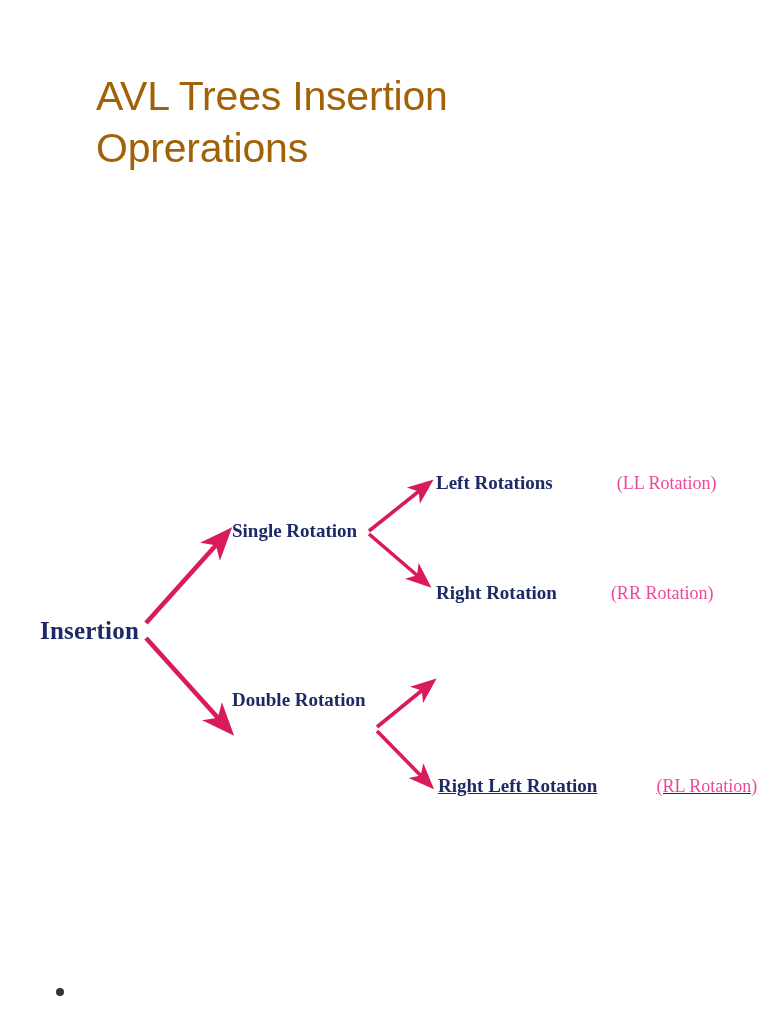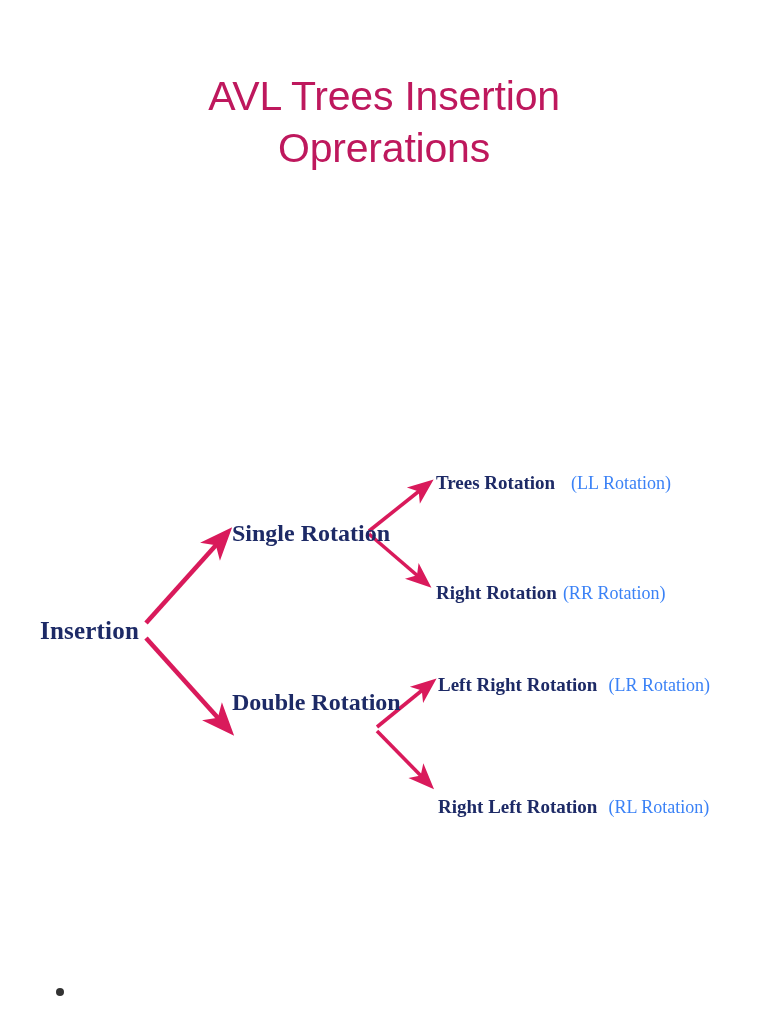--- a/index.html
+++ b/index.html
@@ -14,26 +14,25 @@
     overflow: hidden;
     font-family: "Liberation Sans", sans-serif;
   }
 
   
   .slide-title {
     position: absolute;
     left: 96px;
     top: 70px;
     width: 576px;
-    text-align: center;
     font-family: "Liberation Sans", sans-serif;
     font-weight: 400;
     font-size: 41px;
     line-height: 1.28;
-    color: #be185d;
+    color: #a16207;
     letter-spacing: -0.2px;
     white-space: pre-line;
   }
 
   
   .diagram {
     position: absolute;
     left: 0;
     top: 0;
     width: 768px;
@@ -55,30 +54,31 @@
     font-family: "Liberation Serif", serif;
     font-weight: bold;
     color: #1d2a66;
     line-height: 1;
   }
   .node-root {
     font-size: 25px;
     letter-spacing: 0.2px;
   }
   .node-mid {
-    font-size: 24px;
+    font-size: 19px;
   }
   .node-leaf {
     font-size: 19px;
   }
   .node-alias {
     font-family: "Liberation Serif", serif;
     font-weight: normal;
-    color: #3b82f6;
+    color: #ec4899;
     font-size: 18px;
+    margin-left: 48px;
   }
   .gap-wide  { display: inline-block; width: 16px; }
   .gap-narrow{ display: inline-block; width: 6px; }
   .gap-med   { display: inline-block; width: 11px; }
 
   
   .bullet-row {
     position: absolute;
     left: 56px;
     top: 988px;
@@ -121,32 +121,29 @@
     <line x1="377" y1="731" x2="429" y2="784" stroke="#d91a5b" stroke-width="3.6" marker-end="url(#ah)"></line>
   </svg>
 
   <div class="node node-root" style="left:40px; top:618px;">Insertion</div>
 
   <div class="node node-mid" style="left:232px; top:521px;">Single Rotation</div>
 
   <div class="node node-mid" style="left:232px; top:690px;">Double Rotation</div>
 
   <div class="node node-leaf" style="left:436px; top:473px;">
-    <span>Trees Rotation</span><span class="gap-wide"></span><span class="node-alias">(LL Rotation)</span>
+    <span>Left Rotations</span><span class="gap-wide"></span><span class="node-alias">(LL Rotation)</span>
   </div>
 
   <div class="node node-leaf" style="left:436px; top:583px;text-align:right;">
     <span>Right Rotation</span><span class="gap-narrow"></span><span class="node-alias">(RR Rotation)</span>
   </div>
 
-  <div class="node node-leaf" style="left:438px; top:675px;">
-    <span>Left Right Rotation</span><span class="gap-med"></span><span class="node-alias">(LR Rotation)</span>
-  </div>
 
-  <div class="node node-leaf" style="left:438px; top:797px;">
+  <div class="node node-leaf" style="left:438px; top:776px;text-decoration:underline;">
     <span>Right Left Rotation</span><span class="gap-med"></span><span class="node-alias">(RL Rotation)</span>
   </div>
 
 </div>
 
 <div class="bullet-row">
   <span class="bullet-dot"></span>
   <span></span>
 </div>
 

